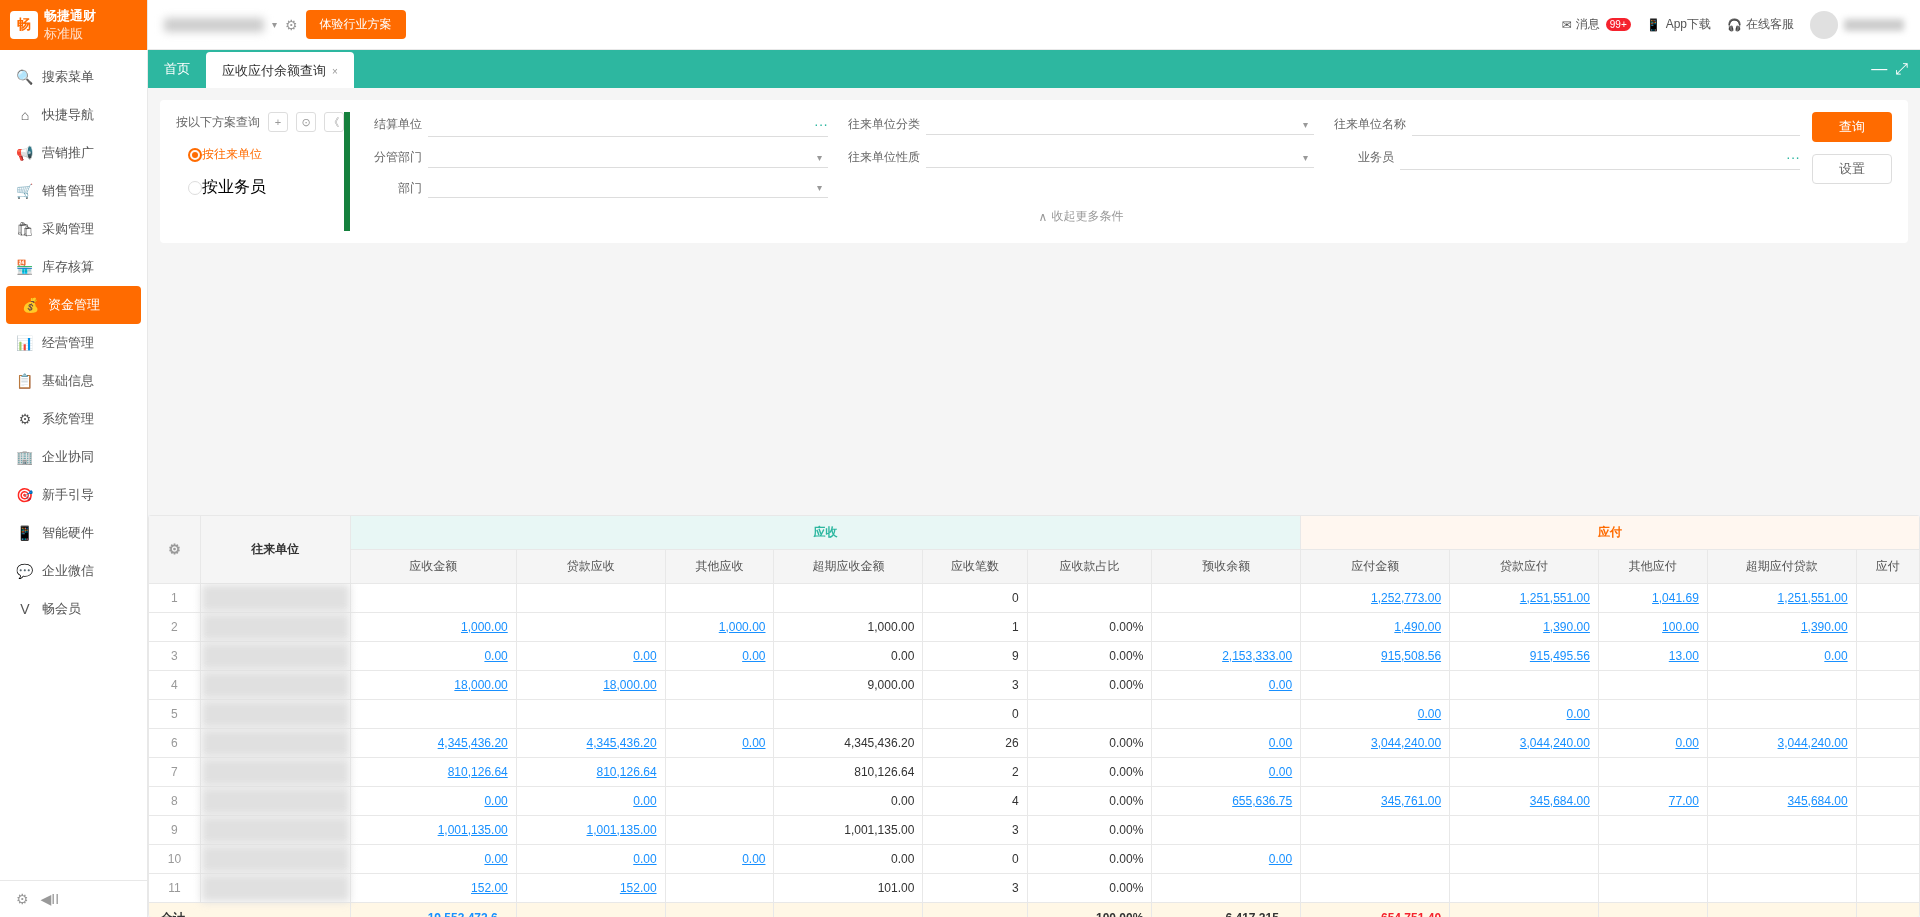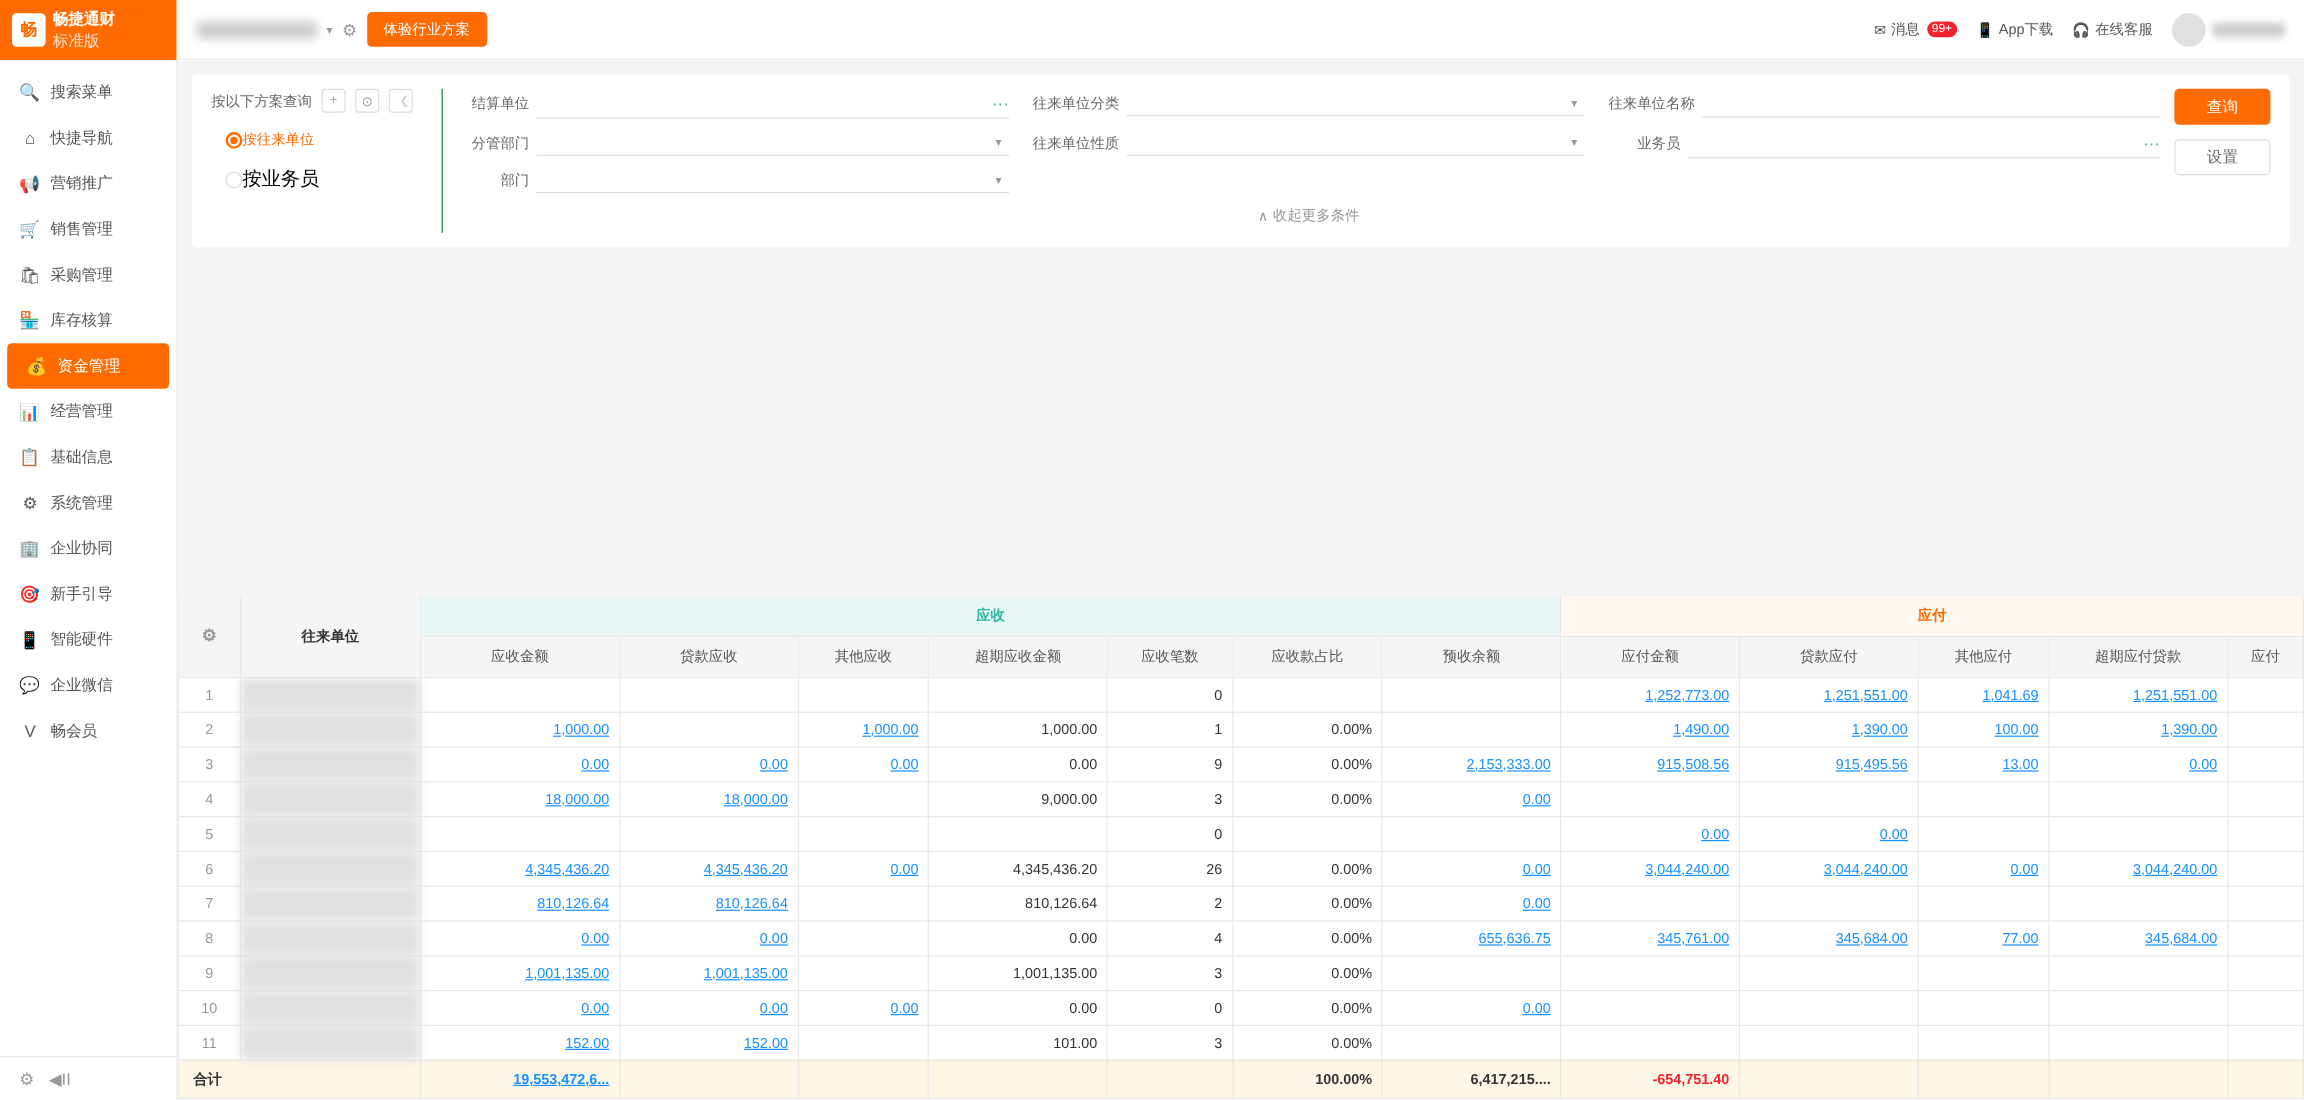--- a/index.html
+++ b/index.html
@@ -99,21 +99,21 @@
     .btn-set { background: #fff; color: #666; border: 1px solid #ddd; border-radius: 4px; padding: 5px 20px; font-size: 13px; cursor: pointer; display: block; width: 100%; }
 
     
     .table-container { flex: 1; background: #fff; border-radius: 4px; overflow: auto; position: relative; }
     table { width: 100%; border-collapse: collapse; font-size: 12px; }
     thead tr th {
       background: #f5f5f5; border: 1px solid #e8e8e8; padding: 8px 6px;
       text-align: center; white-space: nowrap; font-weight: normal; color: #555;
       position: sticky; top: 0; z-index: 10;
     }
-    thead tr:first-child th { font-weight: bold; color: #333; font-family: Liberation Serif, serif; }
+    thead tr:first-child th { font-weight: bold; color: #333; }
     tbody tr td {
       border: 1px solid #e8e8e8; padding: 7px 8px; text-align: right;
       white-space: nowrap; color: #333;
     }
     tbody tr td:nth-child(2) { text-align: left; }
     tbody tr td:first-child { text-align: center; color: #999; }
     .cell-link { color: #1890ff; text-decoration: underline; cursor: pointer; }
     .tfoot-row td { background: #fff7e6; font-weight: bold; border: 1px solid #e8e8e8; padding: 7px 8px; text-align: right; }
     .tfoot-row td:first-child { text-align: left; padding-left: 12px; }
     .settings-icon { display: flex; align-items: center; justify-content: center; color: #999; cursor: pointer; font-size: 14px; }
@@ -222,27 +222,40 @@
     </div>
     <div class="header-right-item" style="gap:6px;">
       <div class="header-avatar" style="background:#e0e0e0;display:flex;align-items:center;justify-content:center;font-size:11px;color:#999;"></div>
       <span style="filter:blur(3px);background:#ccc;height:12px;width:60px;display:inline-block;border-radius:2px;"></span>
     </div>
   </div>
 </div>
 
 <div class="main">
 
+  <div class="tab-bar">
+    <div class="tab-item home">
+      <span>首页</span>
+    </div>
+    <div class="tab-item active">
+      <span>应收应付余额查询</span>
+      <span class="tab-close">×</span>
+    </div>
+    <div class="tab-bar-actions">
+      <span class="tab-bar-btn">—</span>
+      <span class="tab-bar-btn">⤢</span>
+    </div>
+  </div>
 
   <div class="page-content">
 
 
     <div class="search-panel" style="display:flex;gap:12px;">
 
-      <div style="min-width:160px;border-right:1px solid #15803d;padding-right:24px;">
+      <div style="min-width:160px;border-right:6px solid #15803d;padding-right:0;">
         <div style="display:flex;align-items:center;gap:8px;margin-bottom:10px;">
           <span style="color:#666;font-size:12px;">按以下方案查询</span>
           <span class="search-scheme-btn">+</span>
           <span class="search-scheme-btn">⊙</span>
           <span class="search-scheme-btn">《</span>
         </div>
         <div class="scheme-option">
           <div class="scheme-radio" style="border-color:#ff6b00;background:#fff7f0;">
             <div class="scheme-radio-inner"></div>
           </div>

